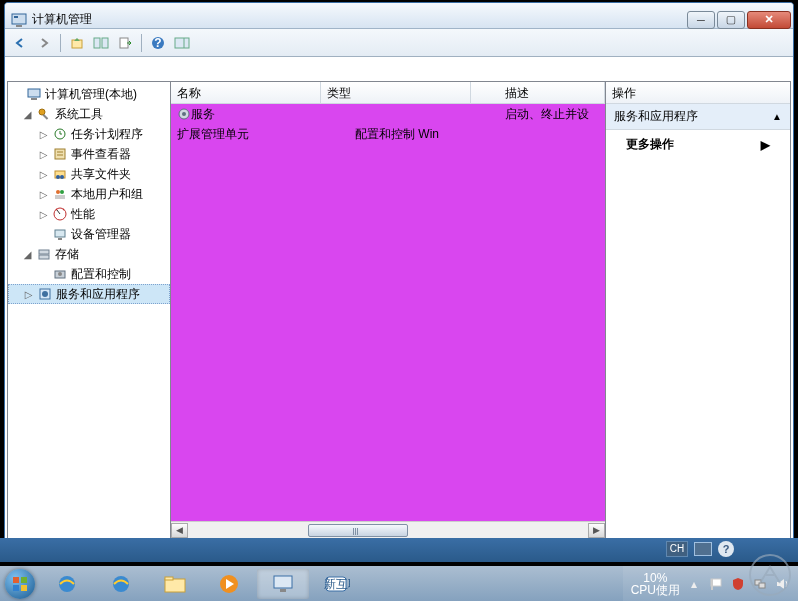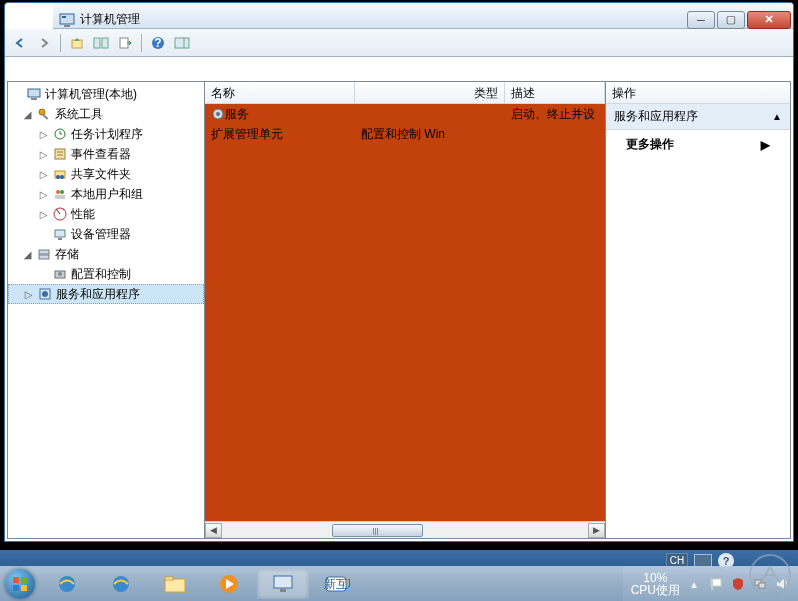--- a/index.html
+++ b/index.html
@@ -1,69 +1,69 @@
 <!DOCTYPE html>
 <html><head>
 <meta charset="utf-8">
 <style>
 * { box-sizing: border-box; margin: 0; padding: 0; font-family: "Microsoft YaHei", "SimSun", sans-serif; font-size: 12px; }
 body { background: #000; width: 798px; height: 601px; overflow: hidden; position: relative; }
 
 
 .window { position: absolute; left: 4px; top: 2px; width: 790px; height: 540px; background: #fff; border: 1px solid #3a6ea5; border-radius: 4px 4px 0 0; box-shadow: 0 2px 8px rgba(0,0,0,.3); }
 
-.titlebar { height: 26px; background: linear-gradient(#f5f9fd, #d7e4f2); border-bottom: 1px solid #a0b4c8; display: flex; align-items: center; padding: 8px 2px 0 6px; border-radius: 3px 3px 0 0; margin-left: 48px; }
+.titlebar { height: 26px; background: linear-gradient(#f5f9fd, #d7e4f2); border-bottom: 1px solid #a0b4c8; display: flex; align-items: center; padding: 8px 2px 0 6px; border-radius: 3px 3px 0 0; }
 .titlebar .app-icon { width: 16px; height: 16px; margin-right: 5px; display:flex; align-items:center; justify-content:center; }
 .titlebar .app-icon svg { width:16px; height:16px; }
 .titlebar .title { flex: 1; color: #000; }
 .winbtns { display: flex; gap: 2px; }
 .winbtn { width: 28px; height: 18px; border: 1px solid #7a8a99; border-radius: 3px; background: linear-gradient(#f0f5fa,#c8d6e6); display:flex; align-items:center; justify-content:center; font-size:11px; color:#333; cursor:default; }
 .winbtn.close { background: linear-gradient(#e68a7a,#c24a36); border-color:#8a3020; color:#fff; width: 44px; font-weight:bold; }
 
 .menubar { height: 22px; background: linear-gradient(#f0f0f0,#e4e4e4); border-bottom: 1px solid #b0b0b0; display:flex; align-items:center; padding:0 4px; }
 .menuitem { padding: 2px 8px; color:#000; cursor:default; }
 
 .toolbar { height: 28px; background: linear-gradient(#f4f8fc,#e4ecf4); border-bottom: 1px solid #a0b0c0; display:flex; align-items:center; padding:0 4px; gap:2px; }
 .tbtn { width:22px; height:22px; border:1px solid transparent; border-radius:2px; display:flex; align-items:center; justify-content:center; cursor:default; }
 .tsep { width:1px; height:18px; background:#a0b0c0; margin:0 3px; }
 
 .content { position:absolute; top:78px; left:2px; right:2px; bottom:2px; display:flex; }
 
 
-.tree-pane { width: 198px; border:1px solid #828790; background:#fff; overflow:auto; }
+.tree-pane { width: 164px; border:1px solid #828790; background:#fff; overflow:auto; }
 .tree { padding:2px 0; }
 .tree-row { display:flex; align-items:center; height:20px; padding-left:4px; cursor:default; white-space:nowrap; }
 .tree-row .toggle { width:11px; text-align:center; color:#666; font-size:10px; }
 .tree-row .ticon { width:16px; height:16px; margin:0 3px; display:flex; align-items:center; justify-content:center; }
 .tree-row.selected { background:#cde6f7; border:1px dotted #7da2ce; }
 .indent1{padding-left:14px;} .indent2{padding-left:30px;}
 
 
-.list-pane { flex:1; border:1px solid #828790; border-left:none; background:#c2410c; display:flex; flex-direction:column; position:relative; }
+.list-pane { flex:1; border:1px solid #828790; border-left:none; background:#d946ef; display:flex; flex-direction:column; position:relative; }
 .list-header { height:22px; background:linear-gradient(#fff,#eef2f7); border-bottom:1px solid #d0d8e0; display:flex; }
 .list-header .col { padding:3px 6px; border-right:1px solid #d0d8e0; color:#000; }
 .list-body { flex:1; overflow:hidden; }
 .list-row { display:flex; height:20px; align-items:center; }
 .list-row .cell { padding:0 6px; display:flex; align-items:center; gap:0; white-space:nowrap; }
-.col-name{width:150px;} .col-type{width:150px;text-align:right;} .col-desc{flex:1;}
+.col-name{width:150px;} .col-type{width:150px;} .col-desc{flex:1;margin-left:28px;}
 .hscroll { height:17px; background:#f0f0f0; border-top:1px solid #ccc; display:flex; align-items:center; }
 .hscroll .sbtn{width:17px;height:15px;background:linear-gradient(#fdfdfd,#d8d8d8);border:1px solid #aaa;display:flex;align-items:center;justify-content:center;font-size:9px;color:#555;}
 .hscroll .track{flex:1;position:relative;height:15px;}
 .hscroll .thumb{position:absolute;left:30%;width:25%;height:13px;top:1px;background:linear-gradient(#f5f8fc,#c8d4e2);border:1px solid #8091a5;border-radius:2px;}
 .hscroll .thumb::after{content:"";position:absolute;left:45%;top:3px;width:6px;height:7px;background:repeating-linear-gradient(90deg,#8091a5 0 1px,transparent 1px 2px);}
 
 
 .actions-pane { width: 185px; border:1px solid #828790; border-left:none; background:#fff; }
 .actions-header { height:22px; background:linear-gradient(#fff,#eef2f7); border-bottom:1px solid #d0d8e0; padding:3px 6px; font-weight:normal; }
 .actions-sub { background:#e4eef9; padding:4px 8px; border-bottom:1px solid #d0d8e0; display:flex; justify-content:space-between; align-items:center; }
 .actions-sub .arr{font-size:10px;}
 .actions-item { padding:6px 20px; display:flex; justify-content:space-between; align-items:center;font-weight:bold; }
 
 
-.desktop-strip { position:absolute; left:0; right:0; top:550px; height:24px; background: linear-gradient(#3a6ea5,#2a5a8a); }
+.desktop-strip { position:absolute; left:0; right:0; top:538px; height:24px; background: linear-gradient(#3a6ea5,#2a5a8a); }
 .lang-badge { position:absolute; right:110px; top:3px; width:22px; height:16px; background:#406080; border:1px solid #6088b0; color:#fff; font-size:10px; text-align:center; line-height:14px; }
 .keyb-icon { position:absolute; right:86px; top:4px; width:18px; height:14px; border:1px solid #a0c0e0; background:#507090; }
 .help-icon { position:absolute; right:64px; top:3px; width:16px; height:16px; border-radius:50%; background:#e0e8f0; color:#3a5a80; text-align:center; font-size:11px; line-height:16px; font-weight:bold;}
 
 
 .taskbar { position:absolute; left:0; right:0; bottom:0; height:35px; background: linear-gradient(rgba(180,200,220,.95),rgba(140,170,200,.95)); display:flex; align-items:center; }
 .start-orb { width:40px; height:35px; display:flex; align-items:center; justify-content:center; }
 .start-orb .orb { width:30px; height:30px; border-radius:50%; background:radial-gradient(circle at 35% 30%, #7ec0f0, #1a5a90); box-shadow:0 0 4px rgba(0,0,0,.4); display:flex; align-items:center; justify-content:center; }
 .task-item { width:52px; height:30px; margin:0 1px; border-radius:2px; display:flex; align-items:center; justify-content:center; }
 .task-item.active { background:rgba(255,255,255,.3); box-shadow:inset 0 0 4px rgba(0,0,0,.2); }

